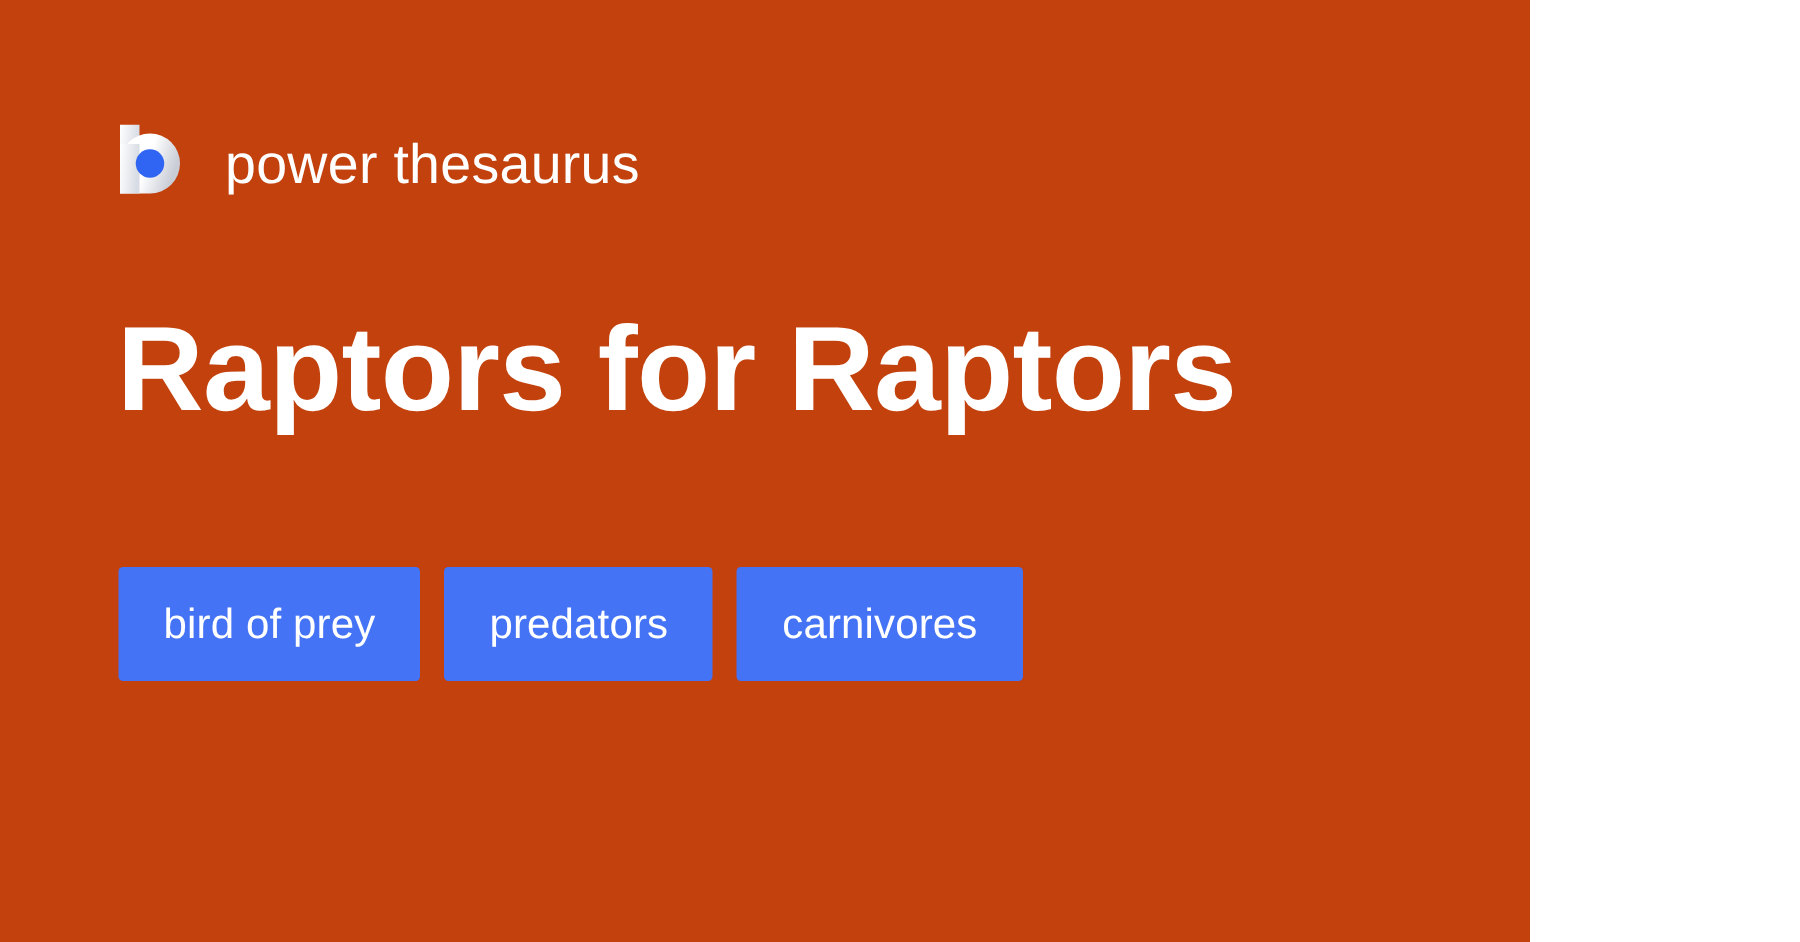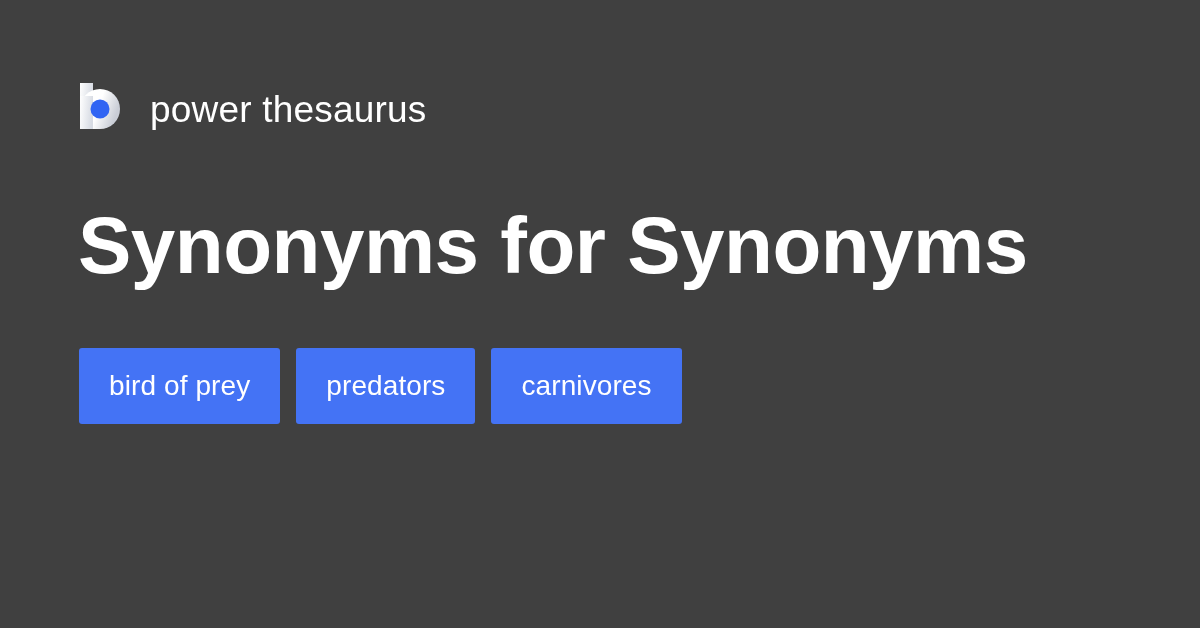--- a/index.html
+++ b/index.html
@@ -8,23 +8,23 @@
   }
   body {
     width: 1200px;
     height: 628px;
     overflow: hidden;
     font-family: "Liberation Sans", sans-serif;
     -webkit-font-smoothing: antialiased;
   }
   .page {
     position: relative;
-    width: 1200px;
+    width: 1020px;
     height: 628px;
-    background: #404040;
+    background: #c2410c;
     box-sizing: border-box;
   }
 
   
   .brand {
     position: absolute;
     left: 80px;
     top: 83px;
     display: flex;
     align-items: center;
@@ -56,21 +56,21 @@
     font-weight: 700;
     letter-spacing: -0.5px;
     line-height: 96px;
     white-space: nowrap;
   }
 
   
   .chips {
     position: absolute;
     left: 79px;
-    top: 348px;
+    top: 378px;
     width: 1010px;
     display: flex;
     flex-wrap: wrap;
     gap: 16px 16px;
     align-content: flex-start;
   }
   .chip {
     height: 76px;
     box-sizing: border-box;
     padding: 0 30px;
@@ -109,21 +109,21 @@
 
       <rect x="0" y="0" width="13" height="24" fill="url(#stemGrad)"></rect>
 
       <path d="M0 26 A 20 20 0 1 1 20 46 L 0 46 Z" fill="url(#bowlGrad)"></path>
       <rect x="0" y="13" width="13" height="33" fill="url(#stemGrad)"></rect>
       <circle cx="20" cy="26" r="9.5" fill="#3064f3"></circle>
     </svg>
     <span class="brand-name">power thesaurus</span>
   </div>
 
-  <h1 class="headline">Synonyms for Synonyms</h1>
+  <h1 class="headline">Raptors for Raptors</h1>
 
   <div class="chips">
     <div class="chip">bird of prey</div>
     <div class="chip">predators</div>
     <div class="chip">carnivores</div>
   </div>
 
 </div>
 
 </body></html>

